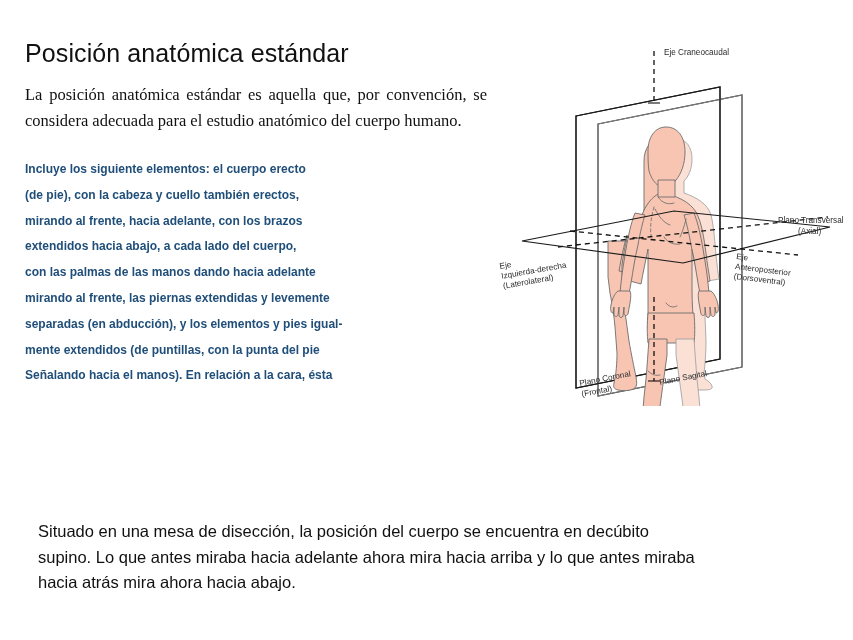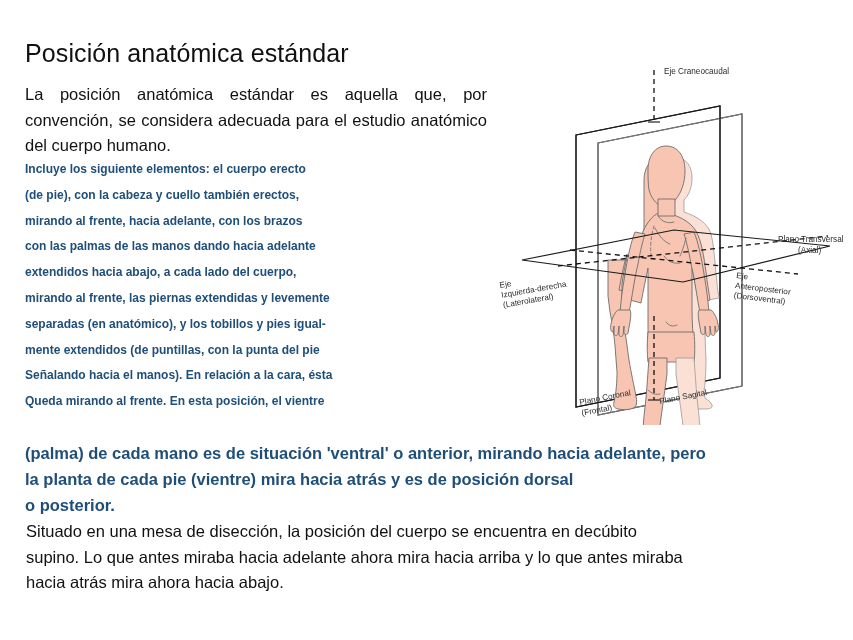--- a/index.html
+++ b/index.html
@@ -40,20 +40,21 @@
   #intro-paragraph {
     position: absolute;
     left: 25px;
     top: 82px;
     width: 462px;
     font-size: 16.5px;
     line-height: 25.5px;
     color: #111111;
     text-align: justify;
     text-justify: inter-word;
+    font-family: Liberation Serif, serif;
   }
   #intro-paragraph .lastline {
     text-align: left;
   }
 
   #blue-narrow {
     position: absolute;
     left: 25px;
     top: 157px;
     width: 471px;
@@ -77,42 +78,42 @@
     font-weight: bold;
     color: #1F4E79;
   }
   #blue-wide .ln {
     white-space: nowrap;
     display: block;
   }
 
   #closing-paragraph {
     position: absolute;
-    left: 26px;
+    left: 38px;
     top: 519px;
     width: 806px;
     font-size: 16.5px;
     line-height: 25.5px;
     color: #111111;
   }
   #closing-paragraph .ln {
     display: block;
     white-space: nowrap;
   }
   #closing-paragraph .ln.justify {
     white-space: normal;
     text-align: justify;
     text-justify: inter-word;
   }
 
   
   #anatomy-figure {
     position: absolute;
     left: 498px;
-    top: 60px;
+    top: 41px;
     width: 355px;
     height: 365px;
   }
   #anatomy-figure svg {
     display: block;
     width: 355px;
     height: 365px;
   }
   .fig-label {
     font-family: "Liberation Sans", sans-serif;
@@ -170,34 +171,28 @@
 
   <div id="intro-paragraph">
     <span>La posición anatómica estándar es aquella que, por convención, se considera adecuada para el</span>
     <span class="lastline">estudio anatómico del cuerpo humano.</span>
   </div>
 
   <div id="blue-narrow">
     <span class="ln">Incluye  los siguiente elementos: el cuerpo  erecto</span>
     <span class="ln">(de pie),  con la cabeza y cuello también erectos,</span>
     <span class="ln">mirando al frente, hacia adelante, con los brazos</span>
+    <span class="ln">extendidos   hacia  abajo,  a  cada lado del cuerpo,</span>
     <span class="ln">con  las  palmas  de las manos  dando hacia adelante</span>
-    <span class="ln">extendidos   hacia  abajo,  a  cada lado del cuerpo,</span>
     <span class="ln">mirando al frente, las piernas extendidas y levemente</span>
-    <span class="ln">separadas  (en anatómico), y los  tobillos y pies  igual-</span>
+    <span class="ln">separadas  (en abducción), y los  elementos y pies  igual-</span>
     <span class="ln">mente extendidos (de puntillas, con la  punta  del  pie</span>
     <span class="ln">Señalando  hacia el manos). En relación a la cara, ésta</span>
-    <span class="ln">Queda  mirando al frente.  En esta posición, el vientre</span>
   </div>
 
-  <div id="blue-wide">
-    <span class="ln">(palma) de cada mano es de situación 'ventral' o anterior, mirando hacia adelante, pero</span>
-    <span class="ln">la planta  de  cada  pie  (vientre)  mira  hacia  atrás  y  es  de  posición dorsal</span>
-    <span class="ln">o  posterior.</span>
-  </div>
 
   <div id="closing-paragraph">
     <span class="ln justify">Situado en una mesa de disección, la posición del cuerpo se encuentra en decúbito</span>
     <span class="ln">supino. Lo que antes miraba hacia adelante ahora mira hacia arriba y lo que  antes miraba</span>
     <span class="ln">hacia atrás mira ahora hacia abajo.</span>
   </div>
 
   <div id="anatomy-figure">
     <svg viewBox="0 0 355 365" xmlns="http://www.w3.org/2000/svg">
 

